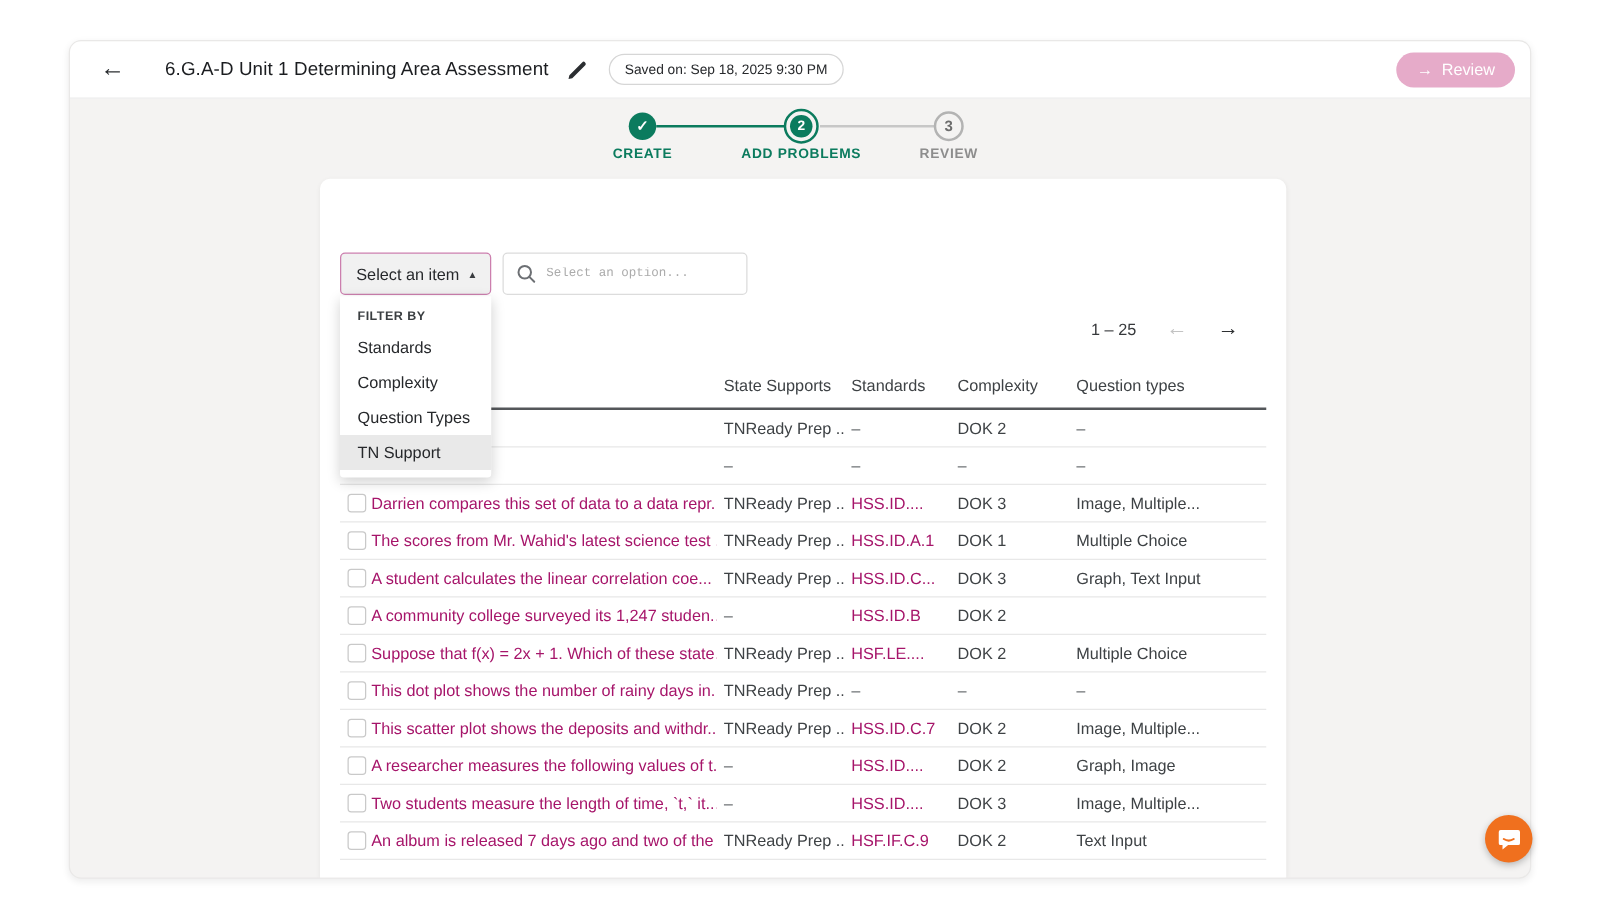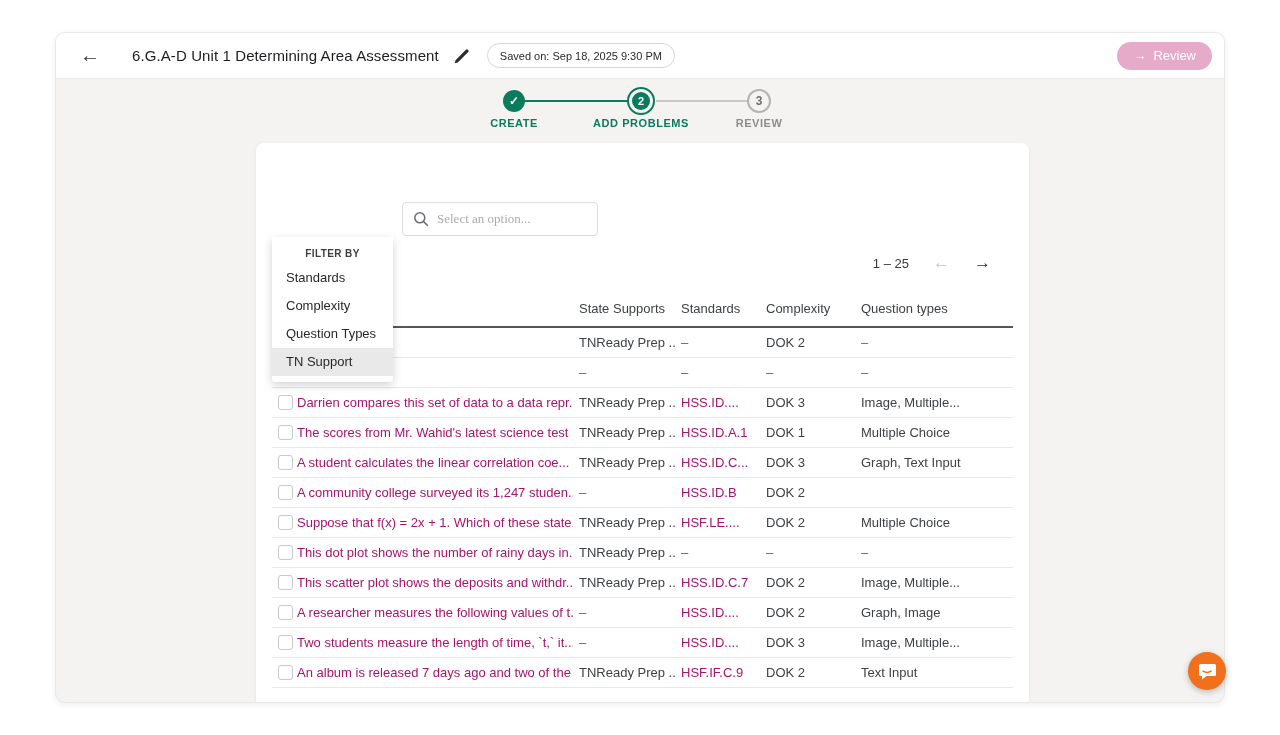--- a/index.html
+++ b/index.html
@@ -48,21 +48,21 @@
   .panel-heading { position:absolute; left:16px; top:13px; font-size:20px; color:#1e2124; }
 
   .filter-btn { position:absolute; left:16px; top:59px; width:121px; height:34px; background:#f1f1f1;
                 border:1px solid #cc7fae; border-radius:4px; font-size:13px; color:#26282b;
                 display:flex; align-items:center; justify-content:space-between; padding:0 10px 0 12px;
                 cursor:pointer; font-family:inherit; }
   .filter-btn .caret { font-size:8px; color:#3a3d40; }
 
   .search-box { position:absolute; left:146px; top:59px; width:196px; height:34px; background:#fff;
                 border:1px solid #dcdcdc; border-radius:4px; display:flex; align-items:center; padding:0 10px; gap:8px; }
-  .search-box input { border:none; outline:none; flex:1; font-size:13px; color:#333; font-family:Liberation Serif, serif; min-width:0; }
+  .search-box input { border:none; outline:none; flex:1; font-size:10px; color:#333; font-family:Liberation Mono, monospace; min-width:0; }
   .search-box input::placeholder { color:#ababab; }
 
   .pagination { position:absolute; right:38px; top:110px; display:flex; align-items:center; gap:24px; }
   .page-range { font-size:13px; color:#36383b; }
   .page-prev { font-size:17px; color:#c3c3c3; cursor:default; }
   .page-next { font-size:17px; color:#2e3032; cursor:pointer; }
 
   
   .thead { position:absolute; left:0; top:158px; width:773px; height:24px; font-size:13px; color:#3e4245;padding-left:18px; }
   .thead .hc { position:absolute; top:0; white-space:nowrap; }
@@ -77,21 +77,21 @@
   .cell.title .indent { display:inline-block; margin-left:97px; }
   .cell.ss  { left:307px; width:96px; color:#3e4245; }
   .cell.std { left:409px; width:80px; color:#a6156a; cursor:pointer; }
   .cell.cx  { left:494px; width:88px; color:#3e4245; }
   .cell.qt  { left:589px; width:150px; color:#3e4245; }
   .cell.dash { color:#5f6367; cursor:default; }
 
   
   .dropdown { position:absolute; left:16px; top:94px; width:121px; background:#ffffff; z-index:20;
               box-shadow:0 3px 10px rgba(0,0,0,.18); border-radius:0 0 3px 3px; padding-bottom:6px; }
-  .dd-header { padding:11px 14px 5px; font-size:10px; font-weight:bold; letter-spacing:.04em; color:#3a3e41;text-align:center; }
+  .dd-header { padding:11px 14px 5px; font-size:10px; font-weight:bold; letter-spacing:.04em; color:#3a3e41; }
   .dd-item { height:28px; line-height:28px; padding:0 14px; font-size:13px; color:#26282b; cursor:pointer; white-space:nowrap; }
   .dd-item.hl { background:#e9e9e9; }
 
   
   .chat-btn { position:absolute; left:1188px; top:652px; width:38px; height:38px; border-radius:50%;
               background:#f0701e; display:flex; align-items:center; justify-content:center; cursor:pointer;
               box-shadow:0 2px 6px rgba(0,0,0,.25); z-index:50; }
 </style>
 </head>
 <body>
@@ -125,20 +125,24 @@
     </div>
     <div class="step-circle-next">
       <span>3</span>
     </div>
     <div class="step-label l1">CREATE</div>
     <div class="step-label l2">ADD PROBLEMS</div>
     <div class="step-label l3">REVIEW</div>
 
     <div class="panel">
 
+      <button class="filter-btn">
+        <span>Select an item</span>
+        <span class="caret">▲</span>
+      </button>
 
       <div class="search-box">
         <span style="display:inline-flex;">
           <svg width="16" height="16" viewBox="0 0 16 16">
               <circle cx="6.8" cy="6.8" r="5" fill="none" stroke="#6d7074" stroke-width="1.6"></circle>
               <line x1="10.5" y1="10.5" x2="14.4" y2="14.4" stroke="#6d7074" stroke-width="1.6" stroke-linecap="round"></line>
             </svg>
         </span>
         <input type="text" placeholder="Select an option..." style="">
       </div>

